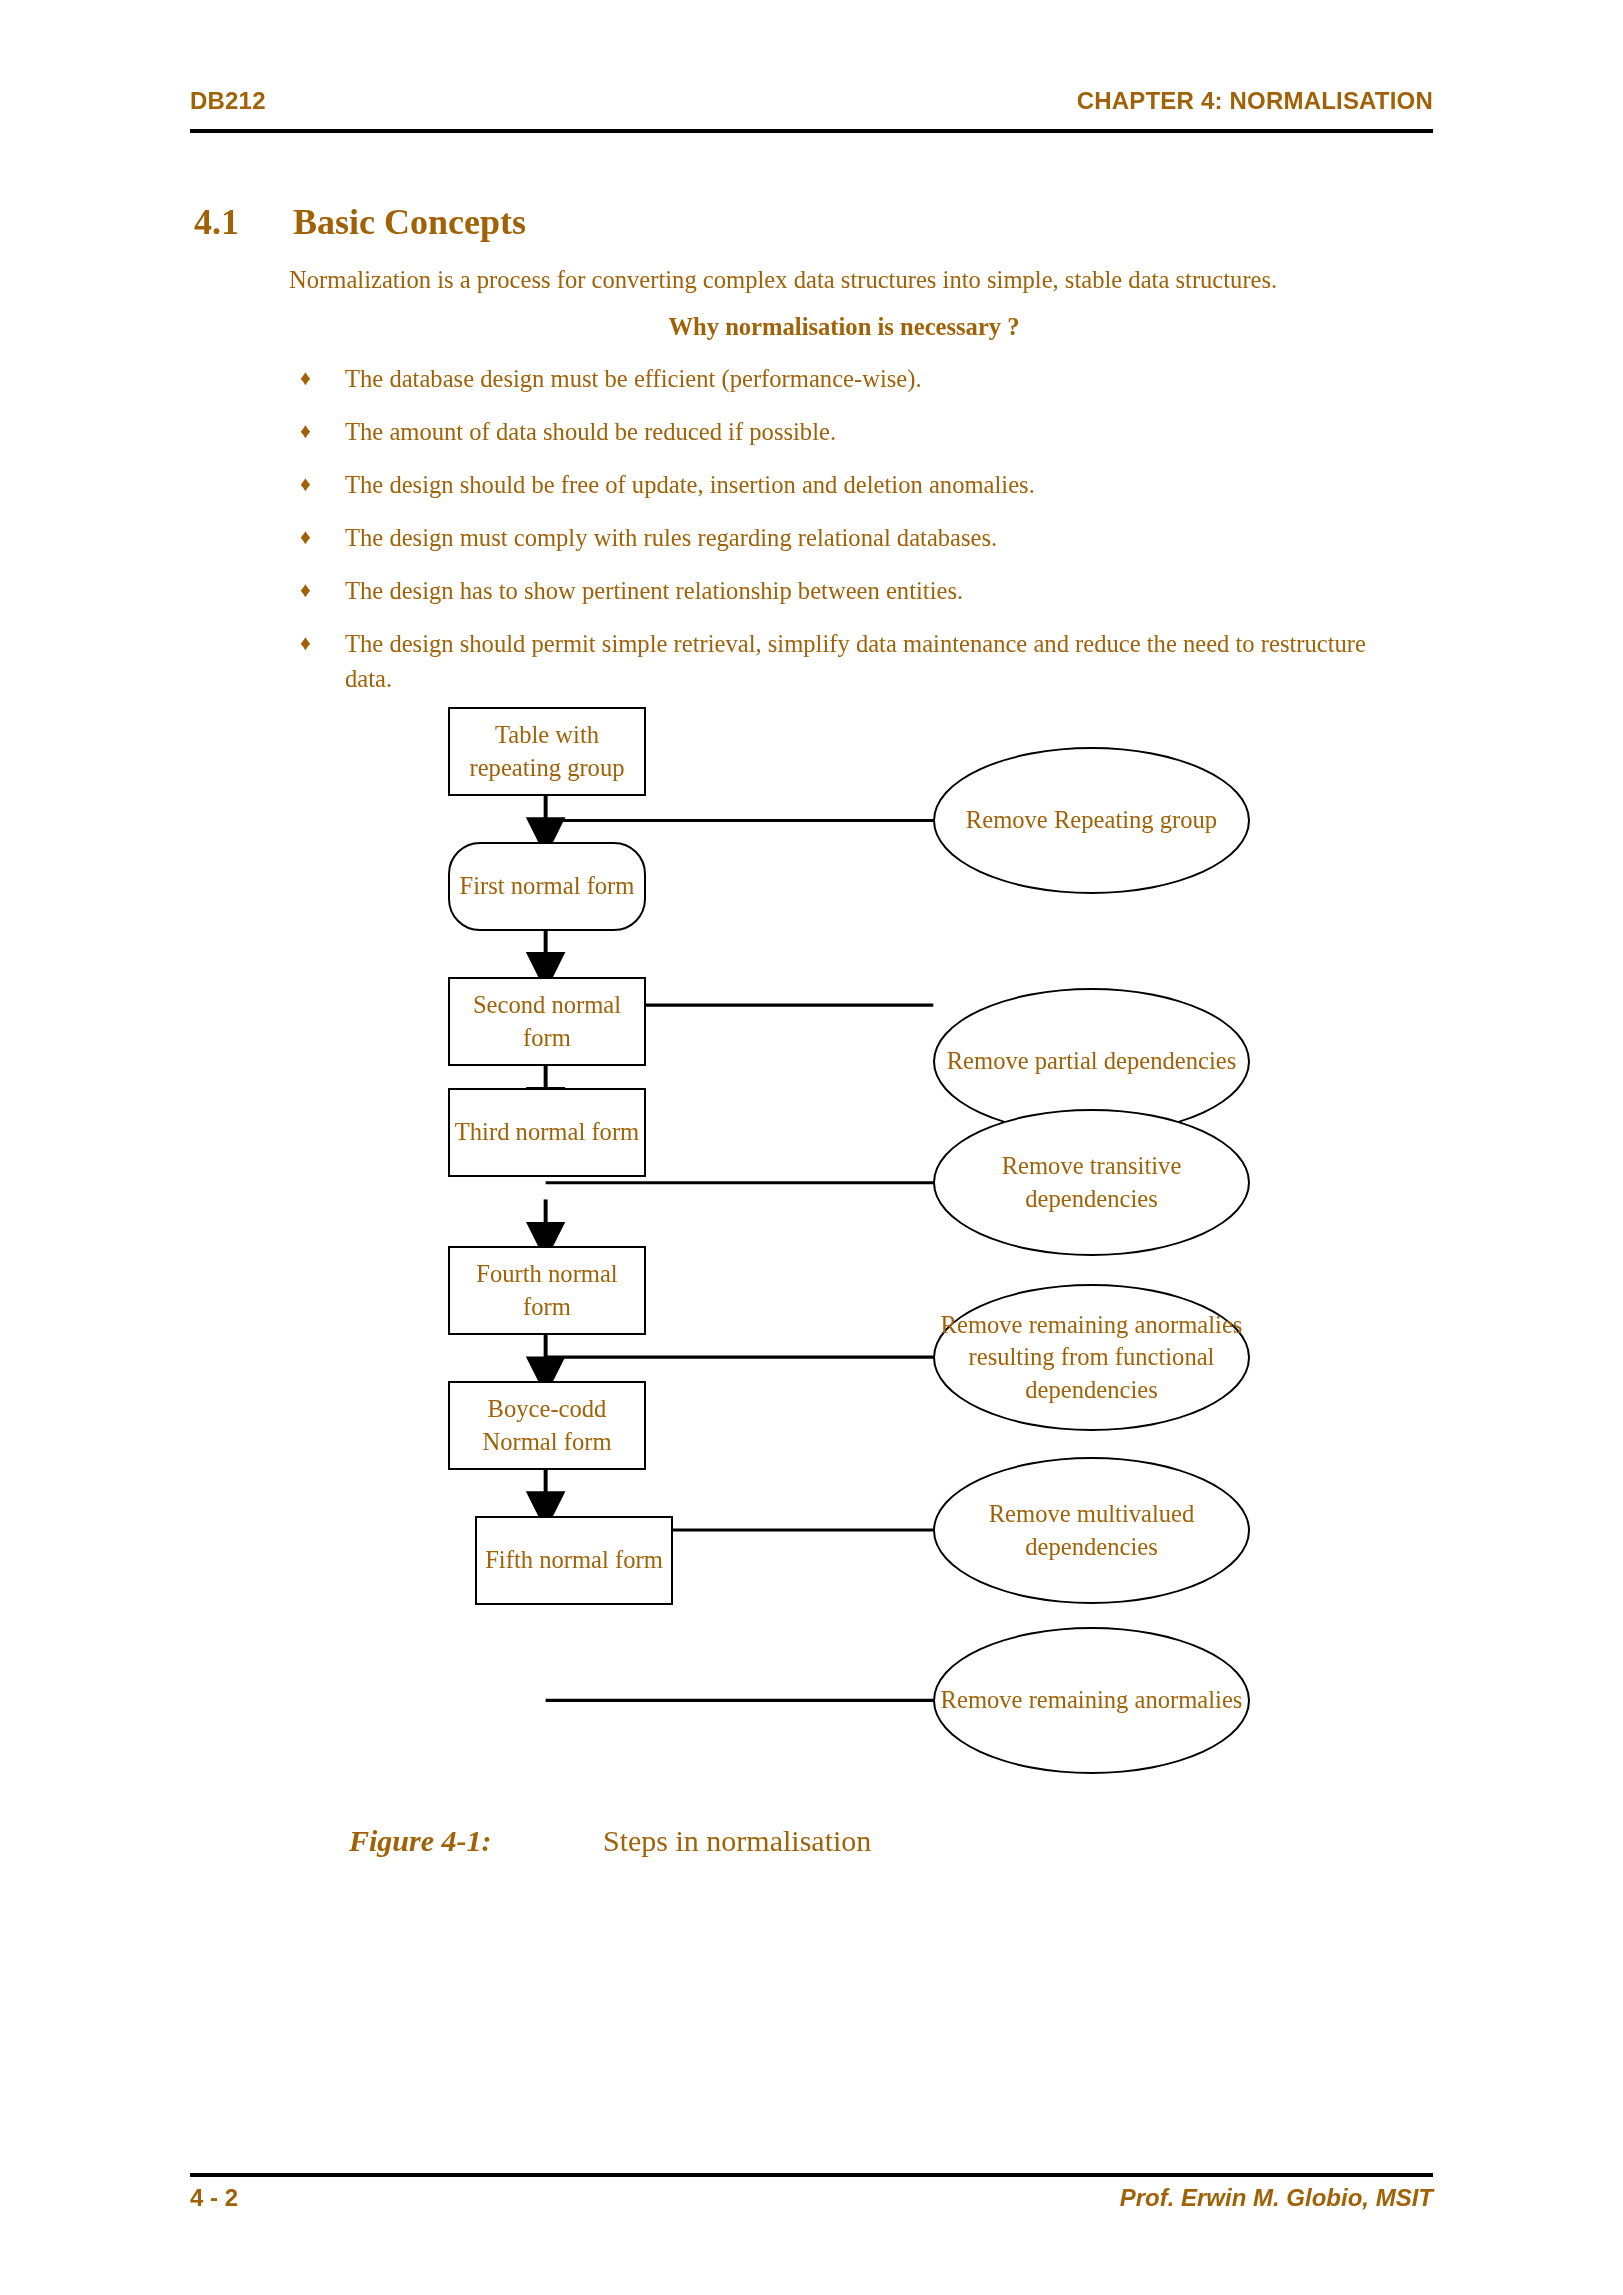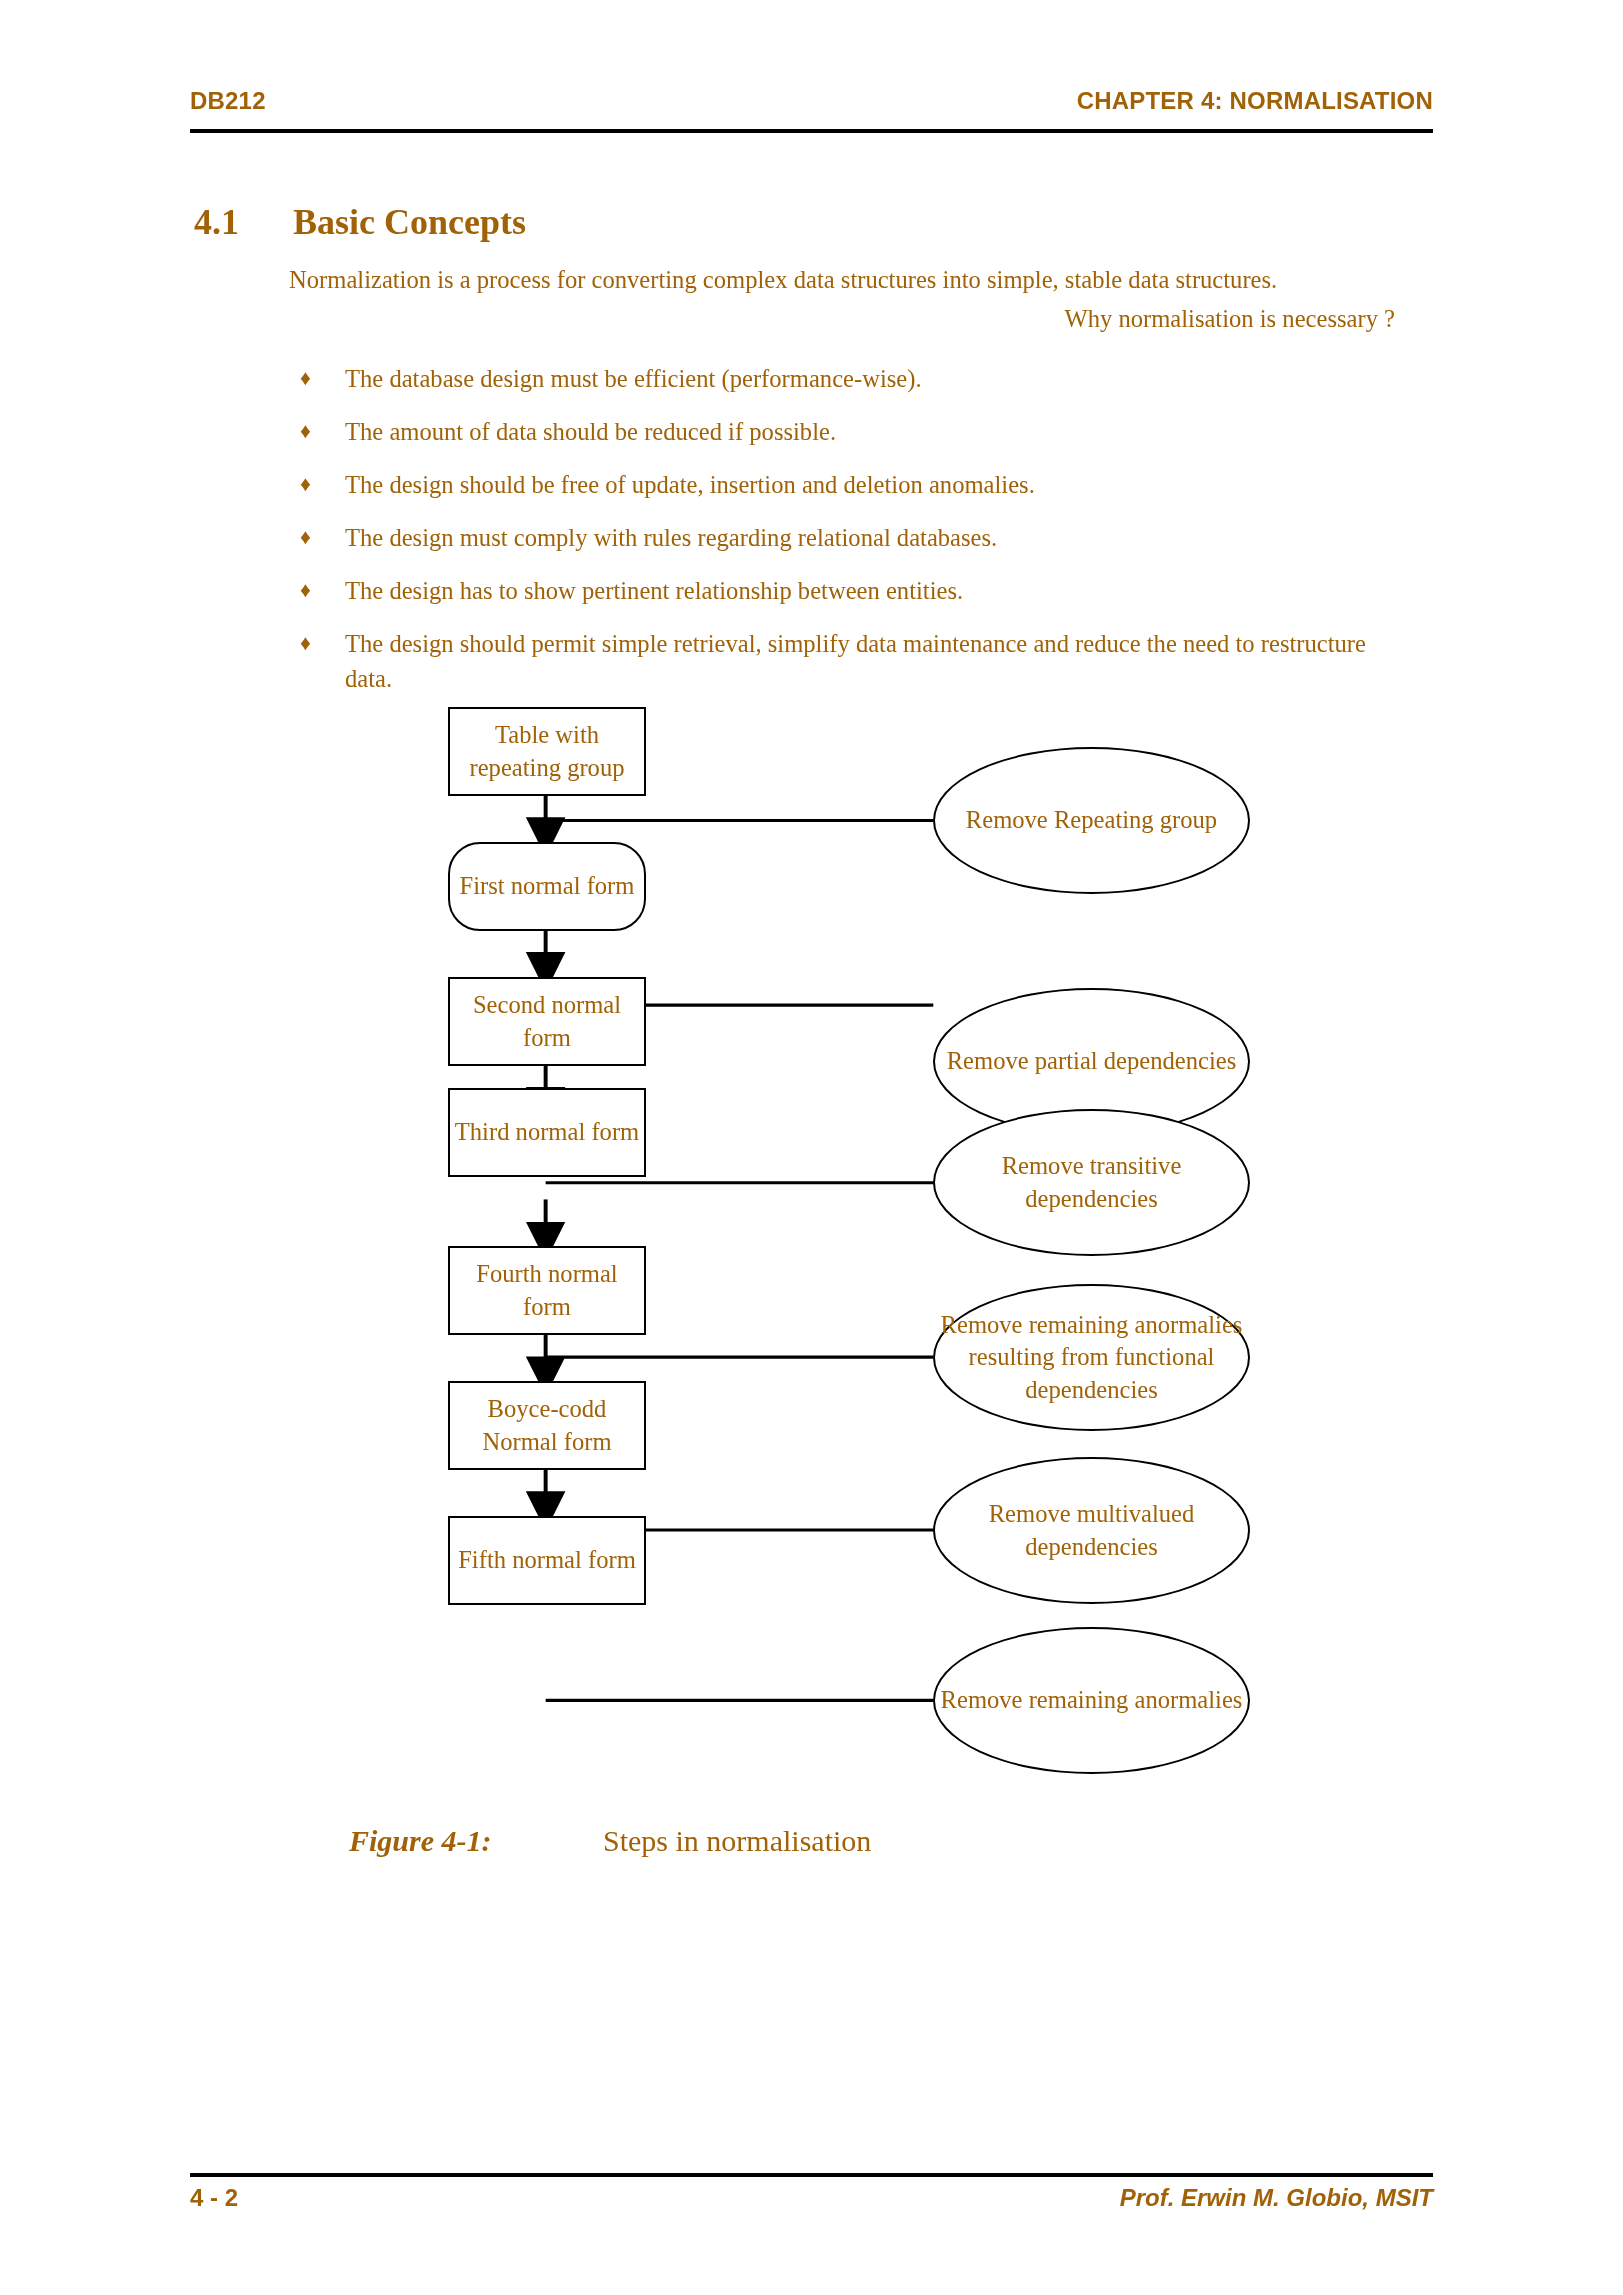--- a/index.html
+++ b/index.html
@@ -54,21 +54,21 @@
   
   .body-block {
     position: absolute;
     left: 289px;
     top: 262px;
     width: 1110px;
     font-size: 24.6px;
     line-height: 35px;
   }
   .para-justify { text-align: justify; margin: 0; }
-  .para-plain   { text-align: right;    margin: 4px; }
+  .para-plain   { text-align: center;    margin: 12px; font-weight: bold; }
 
   .bullets {
     position: absolute;
     left: 289px;
     top: 361px;
     width: 1110px;
     font-size: 24.6px;
     line-height: 35px;
   }
   .bullet-row {
@@ -240,21 +240,21 @@
   <div class="node-box" style="left:448px; top:842px; width:198px; height:89px;border-radius:32px;">First normal form</div>
 
   <div class="node-box" style="left:448px; top:977px; width:198px; height:89px;">Second normal form</div>
 
   <div class="node-box" style="left:448px; top:1088px; width:198px; height:89px;">Third normal form</div>
 
   <div class="node-box" style="left:448px; top:1381px; width:198px; height:89px;">Boyce-codd Normal form</div>
 
   <div class="node-box" style="left:448px; top:1246px; width:198px; height:89px;">Fourth normal form</div>
 
-  <div class="node-box" style="left:448px; top:1516px; width:198px; height:89px;">Fifth normal form</div>
+  <div class="node-box" style="left:475px; top:1516px; width:198px; height:89px;">Fifth normal form</div>
 
   <div class="node-ell" style="left:933px; top:747px; width:317px; height:147px;">Remove Repeating group</div>
 
   <div class="node-ell" style="left:933px; top:988px; width:317px; height:147px;">Remove partial dependencies</div>
 
   <div class="node-ell" style="left:933px; top:1109px; width:317px; height:147px;">Remove transitive dependencies</div>
 
   <div class="node-ell" style="left:933px; top:1284px; width:317px; height:147px;">Remove remaining anormalies resulting from functional dependencies</div>
 
   <div class="node-ell" style="left:933px; top:1457px; width:317px; height:147px;">Remove multivalued dependencies</div>

